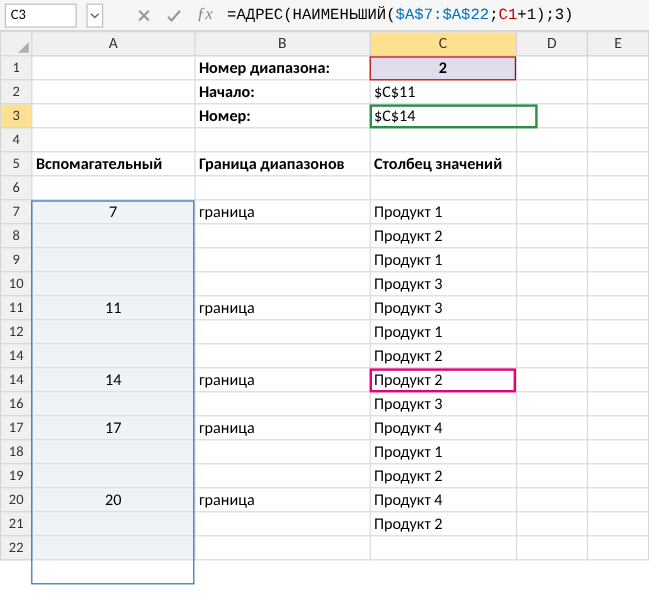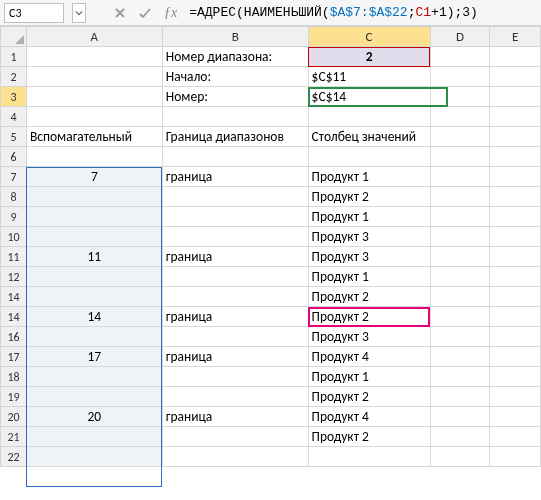--- a/index.html
+++ b/index.html
@@ -82,21 +82,21 @@
   td {
     border: 1px solid #d9d9d9;
     height: 20px;
     font-size: 13.5px;
     padding: 0 3px;
     overflow: hidden;
     white-space: nowrap;
     vertical-align: middle;
   }
   td.center { text-align: center; }
-  td.bold { font-weight: normal; }
+  td.bold { font-weight: bold; }
   td.shadeA { background: #eef3f8; }
   
   td.sel-c1 {
     background: #e2ddec;
     text-align: center;
     font-weight: bold;
     position: relative;
   }
   
   td.active-c3 {

